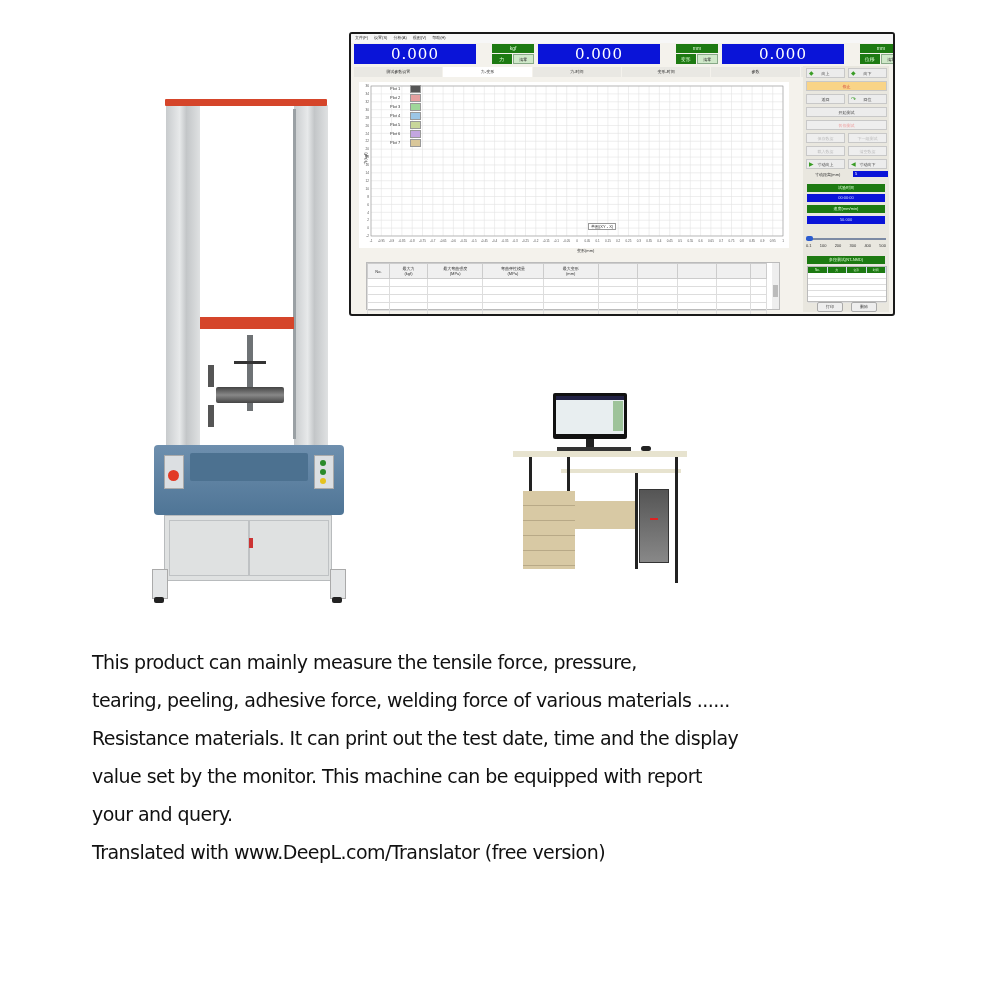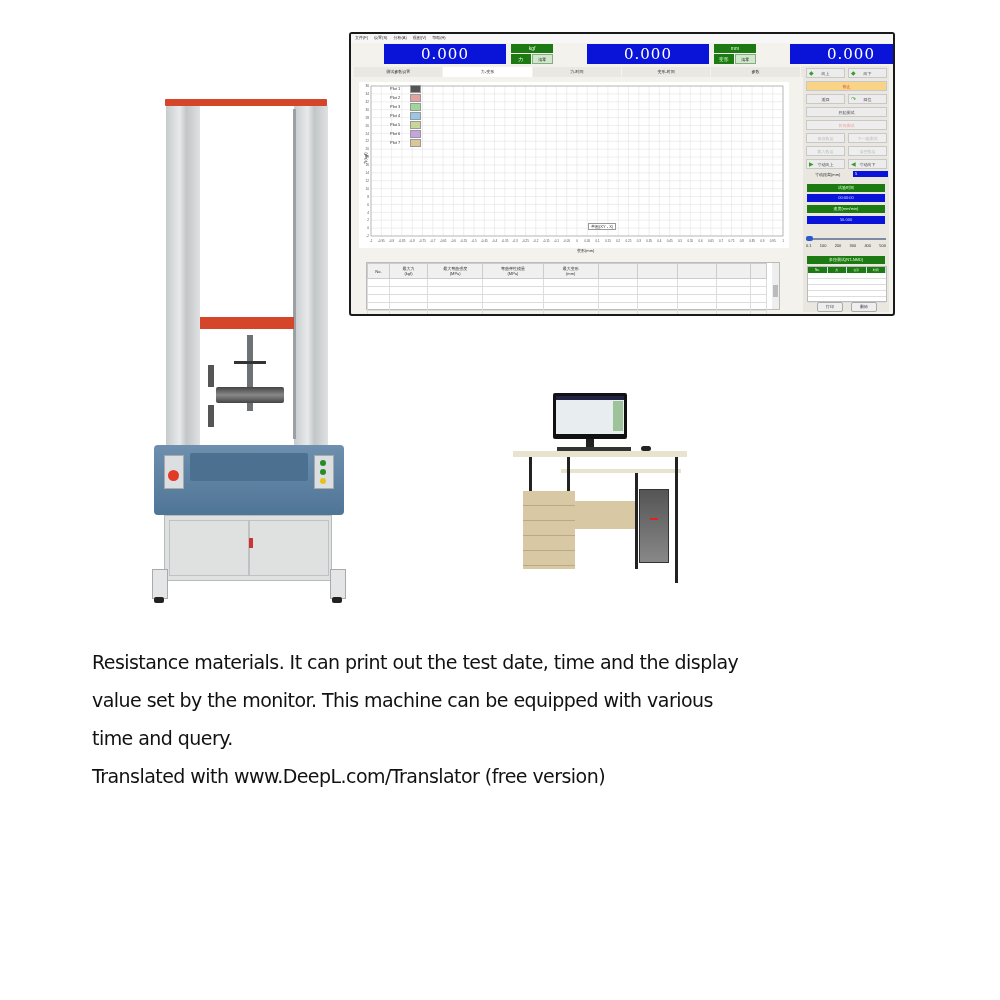--- a/index.html
+++ b/index.html
@@ -3,21 +3,21 @@
 <meta charset="utf-8">
 <style>
   html, body { margin:0; padding:0; background:#ffffff; }
   body { width:1000px; height:1000px; position:relative; overflow:hidden; font-family:"Liberation Sans", sans-serif; }
 
   
   .app { position:absolute; left:349px; top:32px; width:546px; height:284px; border:2px solid #1a1a1a; border-radius:3px; background:#f4f2ec; overflow:hidden; box-sizing:border-box; }
   .menubar { height:7px; display:flex; gap:6px; padding:1px 4px; font-size:4px; color:#333; background:#f7f7f7; }
   .menubar span { line-height:6px; }
   .readouts { display:flex; gap:4px; padding:1px 3px; height:22px; }
-  .readout { display:flex; gap:5px;margin-left:30px; }
+  .readout { display:flex; gap:16px; }
   .readout .val { width:122px; height:20px; background:#0a14d8; color:#fff; font-family:"DejaVu Serif", serif; font-size:15px; display:flex; align-items:center; justify-content:center; letter-spacing:1px; }
   .readout .unit { width:42px; display:flex; flex-direction:column; gap:1px; }
   .readout .unit .u1 { height:9px; background:#1d7a12; color:#e8ffe0; font-size:5px; text-align:center; line-height:9px; }
   .readout .unit .u2 { height:10px; display:flex; gap:1px; }
   .readout .unit .u2 .lbl { flex:1; background:#1d7a12; color:#dfffd7; font-size:5px; line-height:10px; text-align:center; }
   .readout .unit .u2 .btn { flex:1; background:#cfe8c9; color:#222; font-size:4px; line-height:10px; text-align:center; border:1px solid #8a8; box-sizing:border-box; }
 
   .tabs { display:flex; height:10px; margin:0 3px; }
   .tab { flex:1; font-size:4px; text-align:center; line-height:10px; background:#e9e8e3; color:#333; border-right:1px solid #f4f2ec; }
   .tab.active { background:#fff; }
@@ -510,17 +510,19 @@
   <div class="leg" style="left:132px;top:82px;height:96px;"></div>
   <div class="leg" style="left:172px;top:66px;height:126px;"></div>
   <div class="drawers"></div>
   <div class="panel2"></div>
   <div class="pc">
       <div class="led"></div>
     </div>
 </div>
 
 <div class="desc">
+  <p>This product can mainly measure the tensile force, pressure,</p>
+  <p>tearing, peeling, adhesive force, welding force of various materials ......</p>
   <p>Resistance materials. It can print out the test date, time and the display</p>
-  <p>value set by the monitor. This machine can be equipped with various</p>
-  <p>time and query.</p>
+  <p>value set by the monitor. This machine can be equipped with report</p>
+  <p>your and query.</p>
   <p>Translated with www.DeepL.com/Translator (free version)</p>
 </div>
 
 </body></html>

